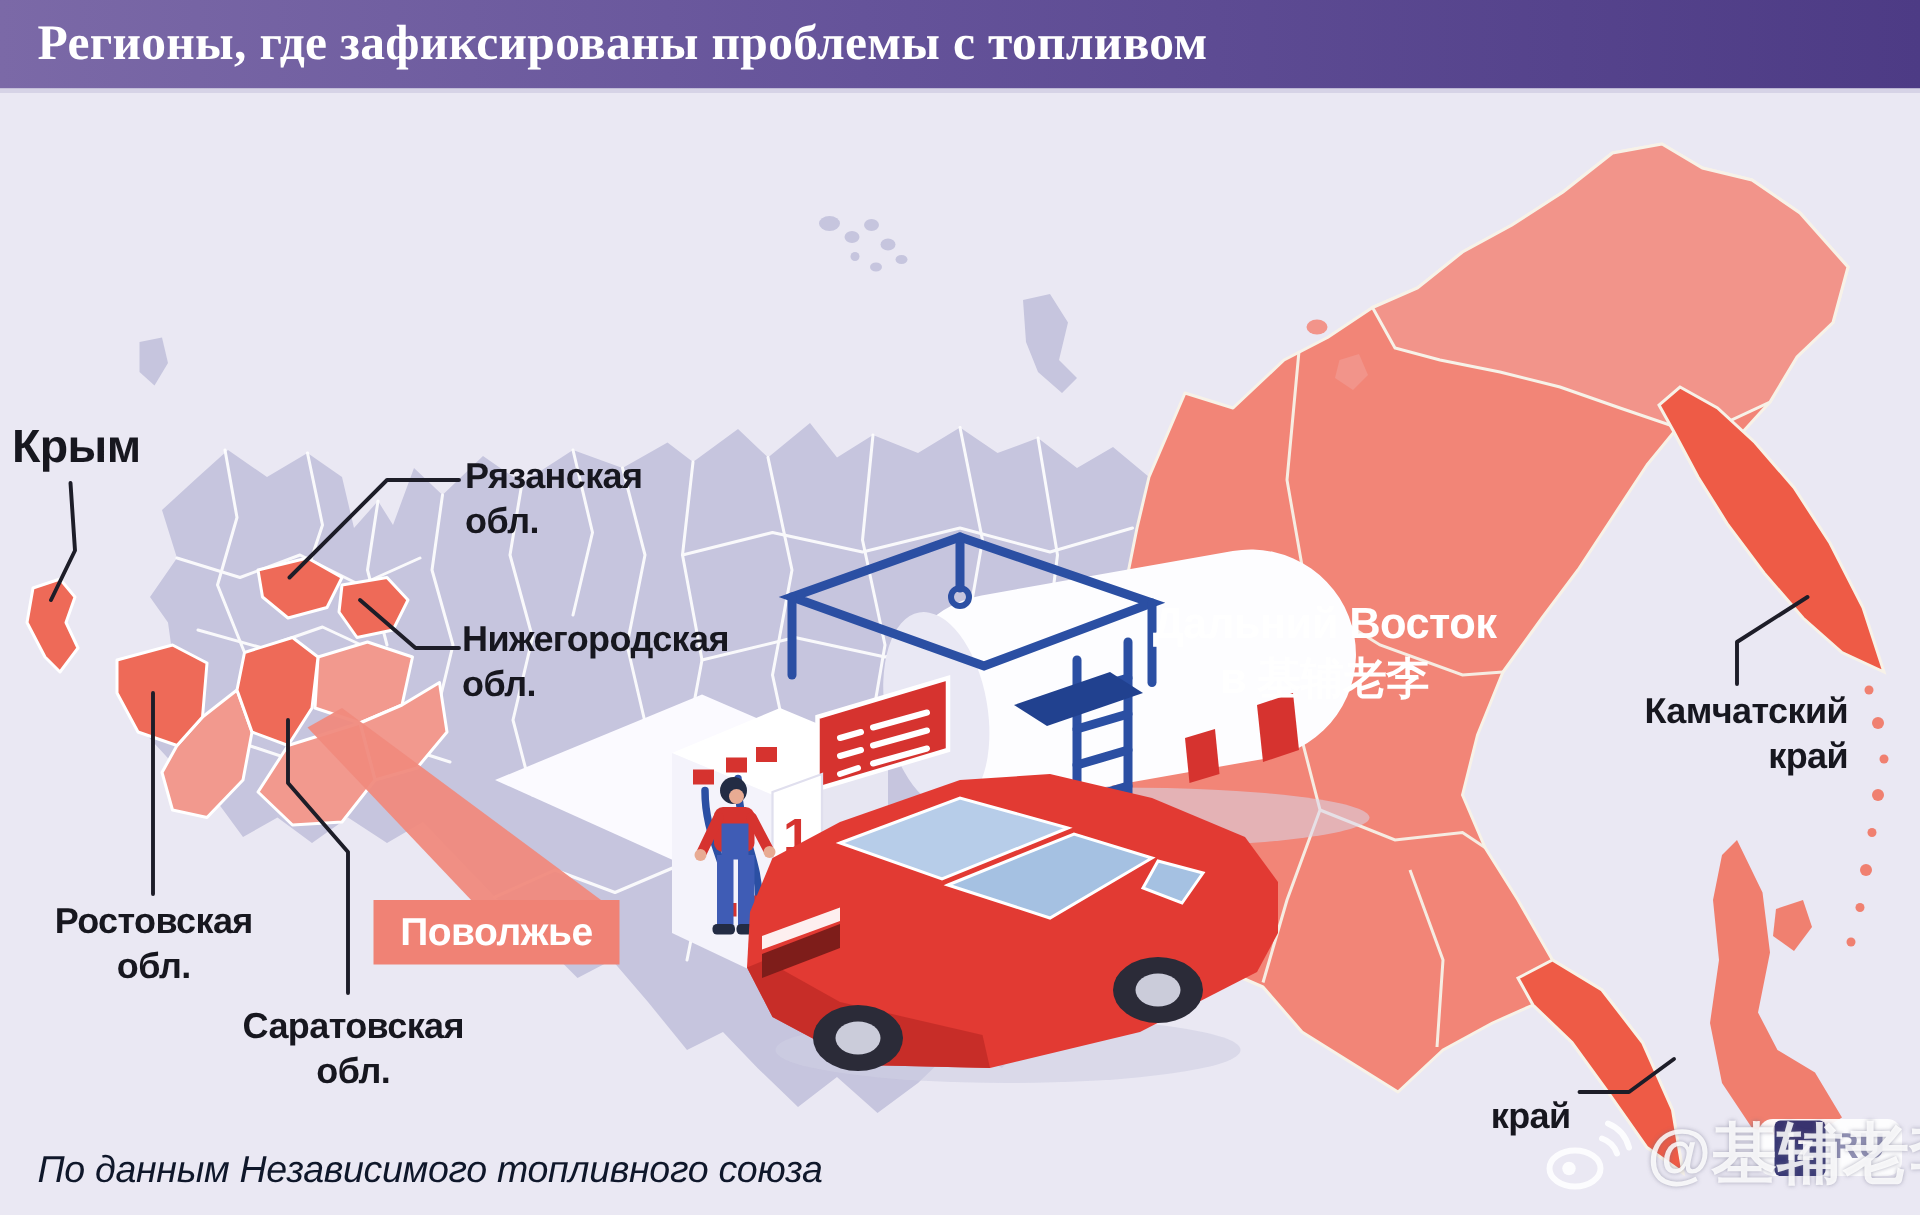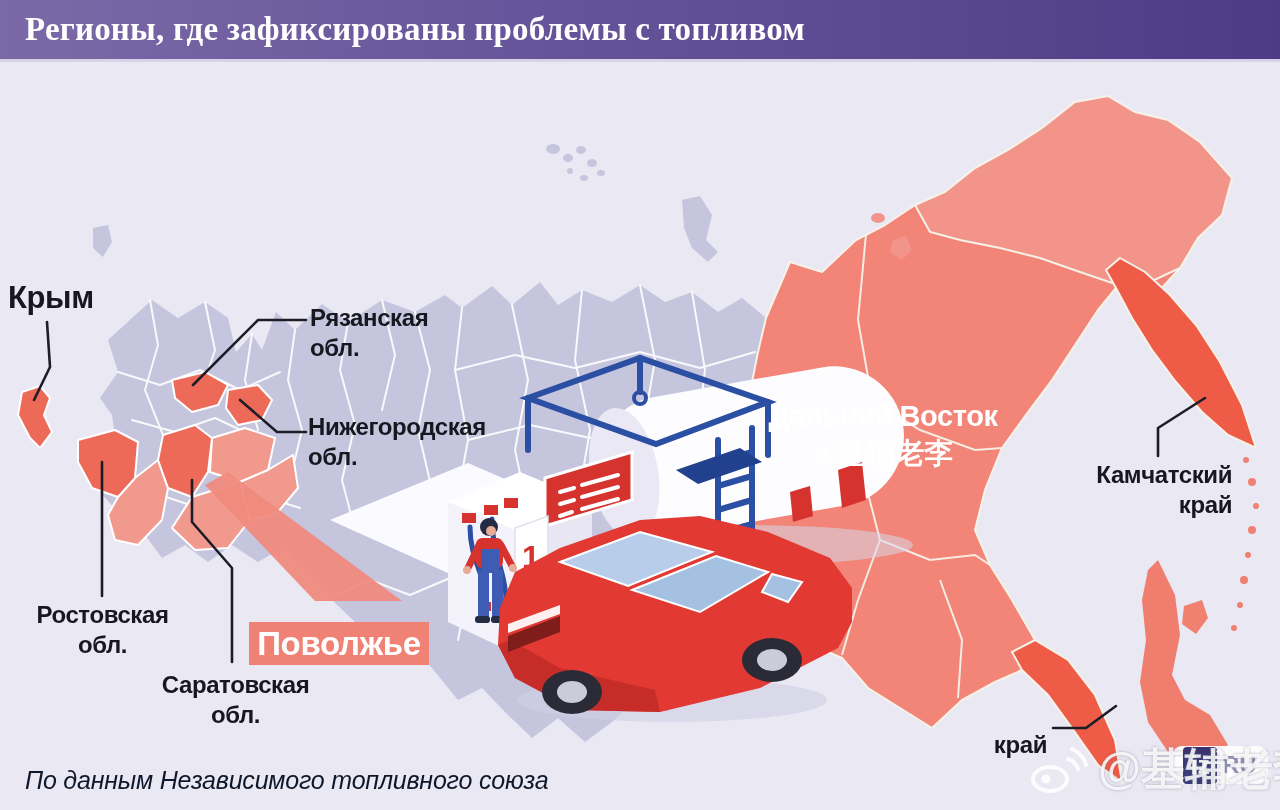--- a/index.html
+++ b/index.html
@@ -18,23 +18,23 @@
   .map-label{position:absolute;font-weight:700;color:#17171f;font-size:24px;
              line-height:1.26;letter-spacing:-0.4px;white-space:nowrap;}
   .lbl-crimea{left:8px;top:278px;font-size:31px;}
   .lbl-ryazan{left:310px;top:303px;}
   .lbl-nizhny{left:308px;top:412px;}
   .lbl-rostov{left:10px;top:600px;width:185px;text-align:center;}
   .lbl-saratov{left:138px;top:670px;width:195px;text-align:center;}
   .lbl-fareast{left:758px;top:398px;width:250px;text-align:center;color:#ffffff;font-size:29px;}
   .lbl-kamchatka{right:48px;top:460px;text-align:right;}
   .lbl-primorye{right:233px;top:700px;text-align:right;}
-  .badge{position:absolute;left:249px;top:600px;width:180px;height:43px;
-         background:#f08275;color:#fff;font-weight:700;font-size:33px;
-         display:flex;align-items:center;justify-content:center;letter-spacing:-0.3px;margin-top:22px;}
+  .badge{position:absolute;left:249px;top:600px;width:164px;height:43px;
+         background:#f08275;color:#fff;font-weight:700;font-size:26px;
+         display:flex;align-items:center;justify-content:center;letter-spacing:-0.3px;}
   .source{position:absolute;left:25px;top:766px;font-style:italic;font-size:25px;
           color:#0f172a;font-weight:500;letter-spacing:-0.2px;}
   
   .logo{position:absolute;left:1172px;top:746px;width:96px;height:38px;background:#ffffff;
         border-radius:10px;opacity:.95;display:flex;align-items:center;justify-content:center;gap:5px;}
   .logo .iz{background:#303070;color:#fff;font-weight:800;font-size:25px;line-height:1;
             padding:6px 7px;border-radius:4px;}
   .logo .ru{color:#303070;font-weight:800;font-size:24px;opacity:.55;}
   .wm{position:absolute;left:1028px;top:740px;display:flex;align-items:center;gap:8px;
       color:rgba(255,255,255,.85);font-size:44px;font-weight:700;

